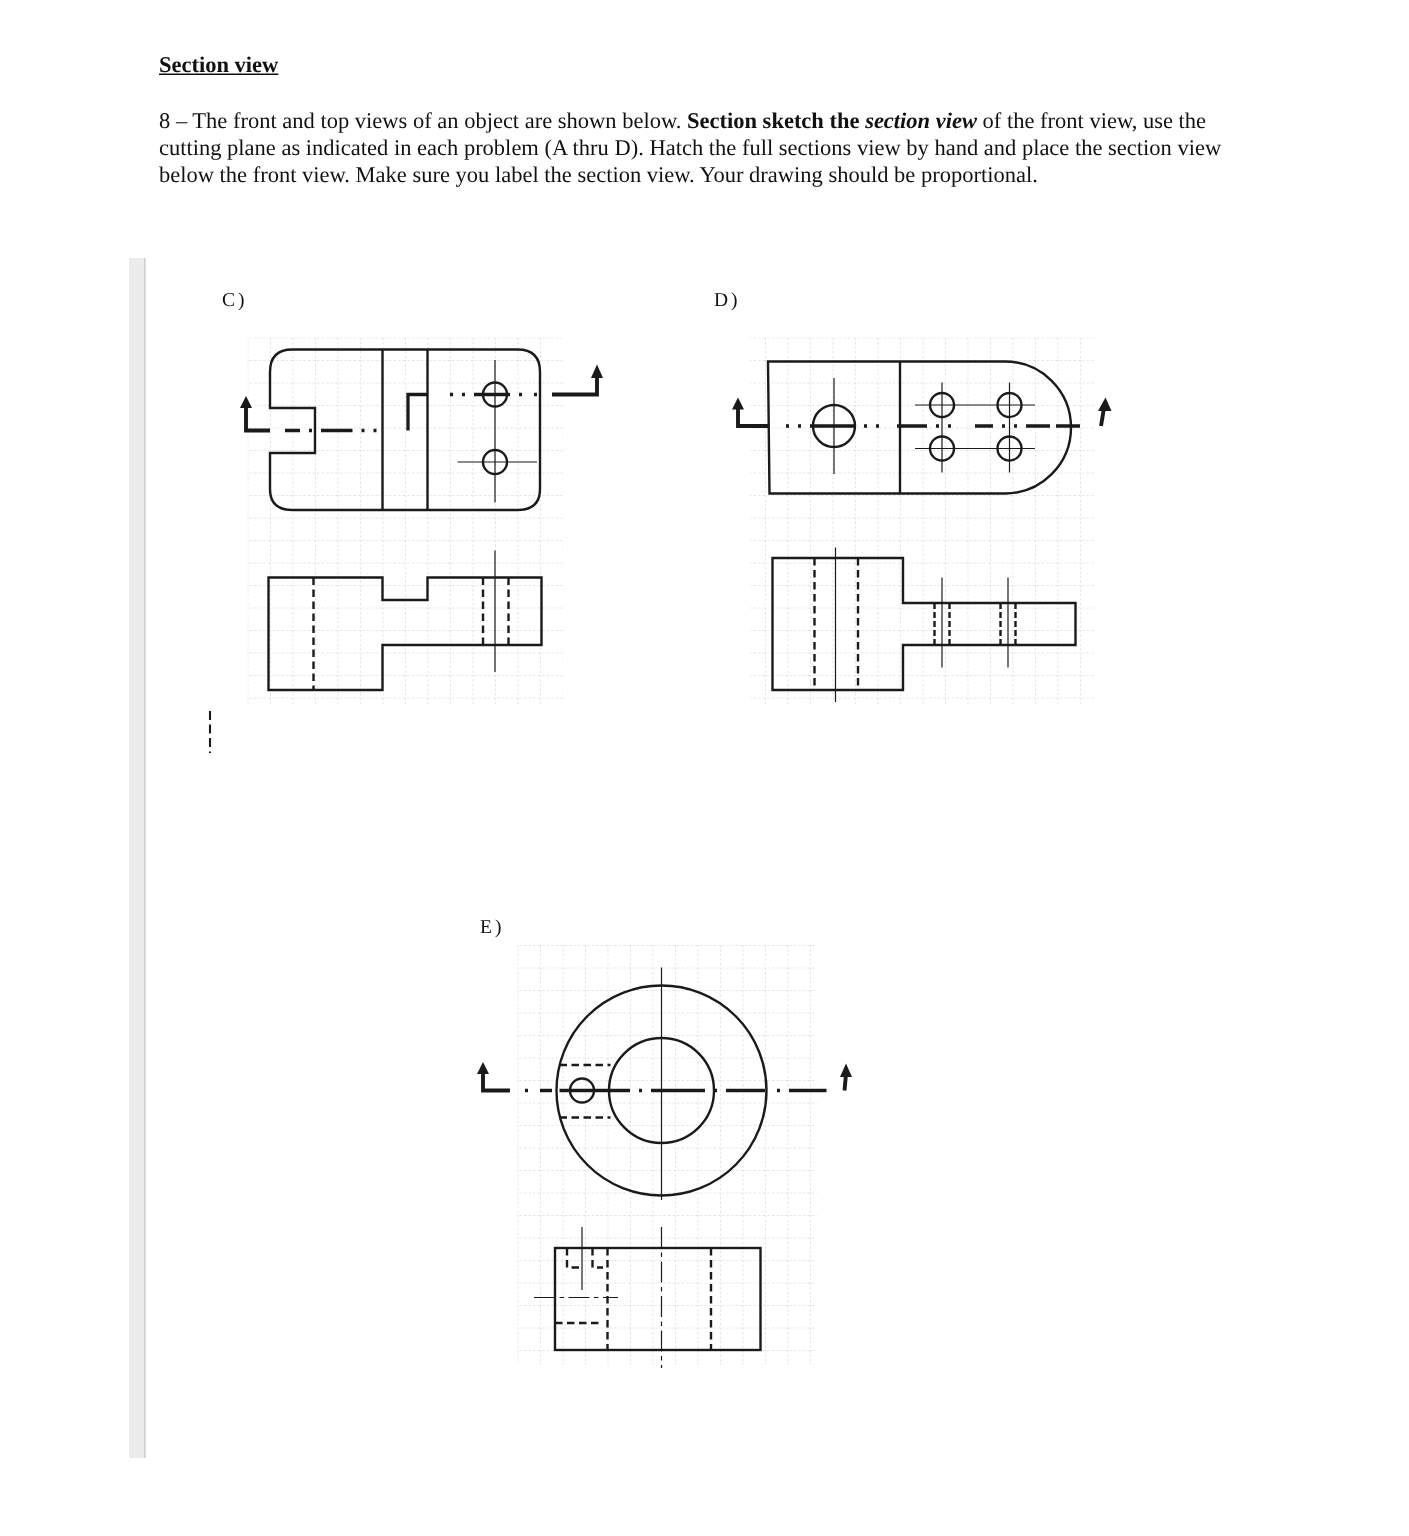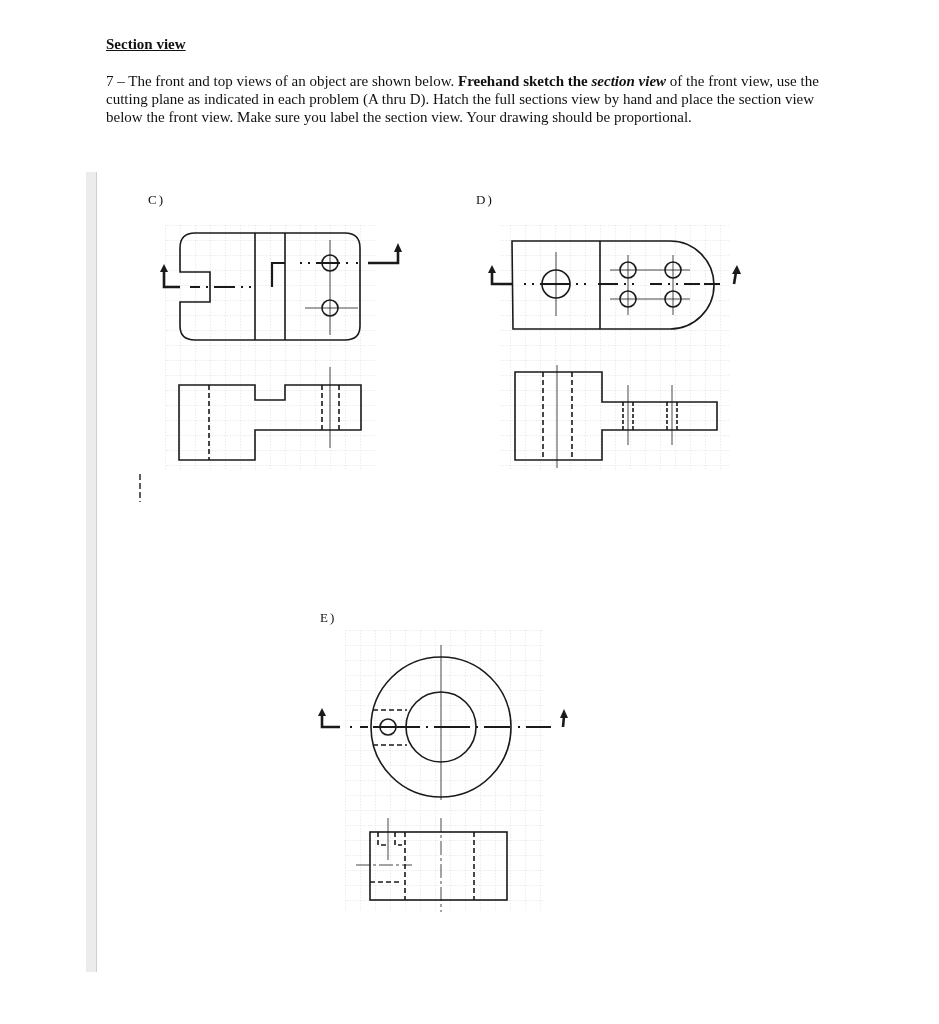--- a/index.html
+++ b/index.html
@@ -10,21 +10,21 @@
   .instr i { font-style:italic; font-weight:bold; }
   .margin-bar { position:absolute; left:86px; top:172px; width:10px; height:800px; background:#ececec; border-right:1px solid #cfcfcf; }
   .label { position:absolute; font-size:13px; letter-spacing:2px; font-family:"Liberation Serif", serif; }
   svg.drawing { position:absolute; left:0; top:0; }
 </style>
 </head>
 <body>
 
 <div class="title">Section view</div>
 
-<div class="instr"><span>7 – The front and top views of an object are shown below. </span><b>Freehand sketch the </b><i>section view</i><span> of the front view, use the cutting plane as indicated in each problem (A thru D). Hatch the full sections view by hand and place the section view below the front view. Make sure you label the section view. Your drawing should be proportional.</span></div>
+<div class="instr"><span>8 – The front and top views of an object are shown below. </span><b>Section sketch the </b><i>section view</i><span> of the front view, use the cutting plane as indicated in each problem (A thru D). Hatch the full sections view by hand and place the section view below the front view. Make sure you label the section view. Your drawing should be proportional.</span></div>
 
 <div class="margin-bar"></div>
 
 <div class="label" style="left:148px; top:192px;">C)</div>
 <div class="label" style="left:476px; top:192px;">D)</div>
 <div class="label" style="left:320px; top:610px;">E)</div>
 
 <svg class="drawing" width="939" height="1024" viewBox="0 0 939 1024">
   <defs>
     <pattern id="grid" width="15" height="15" patternUnits="userSpaceOnUse">

